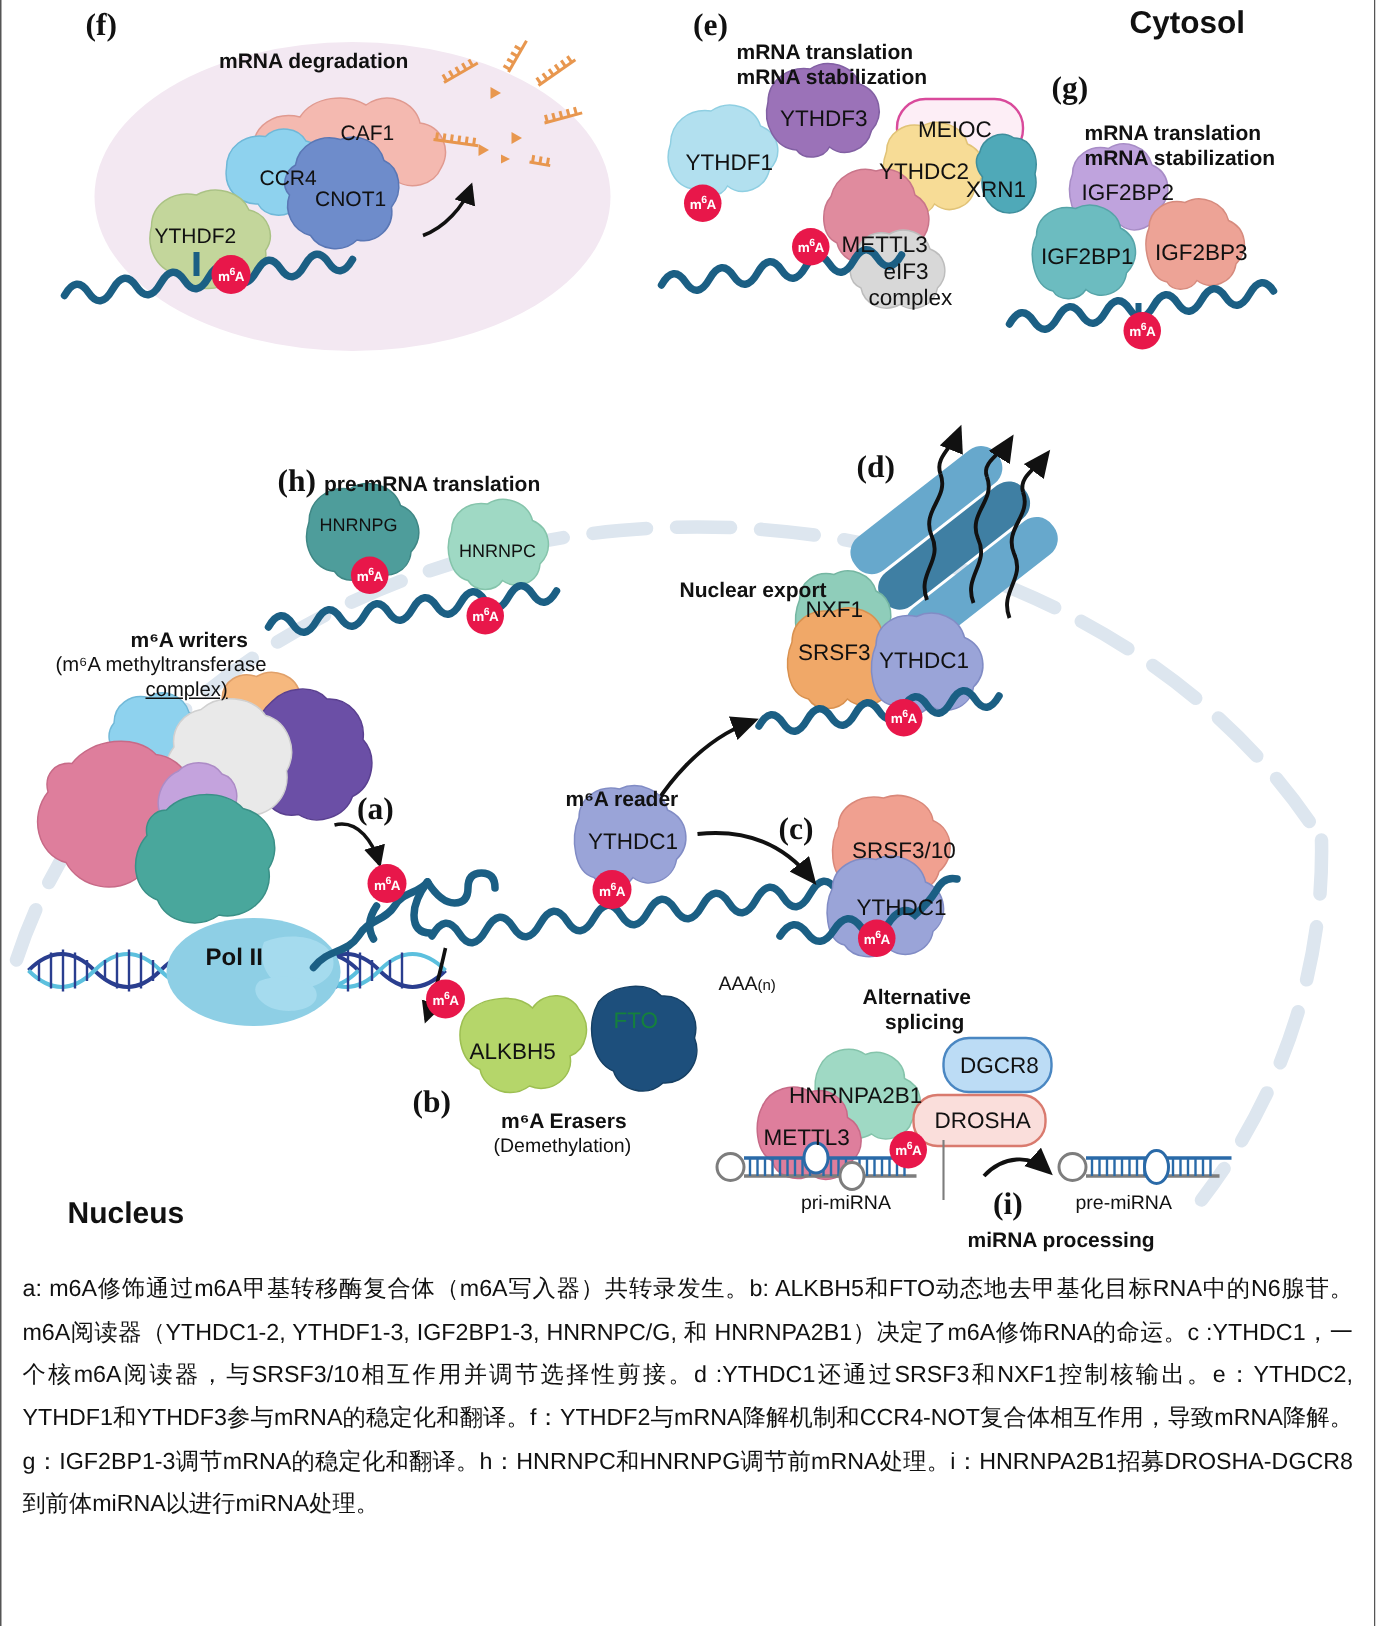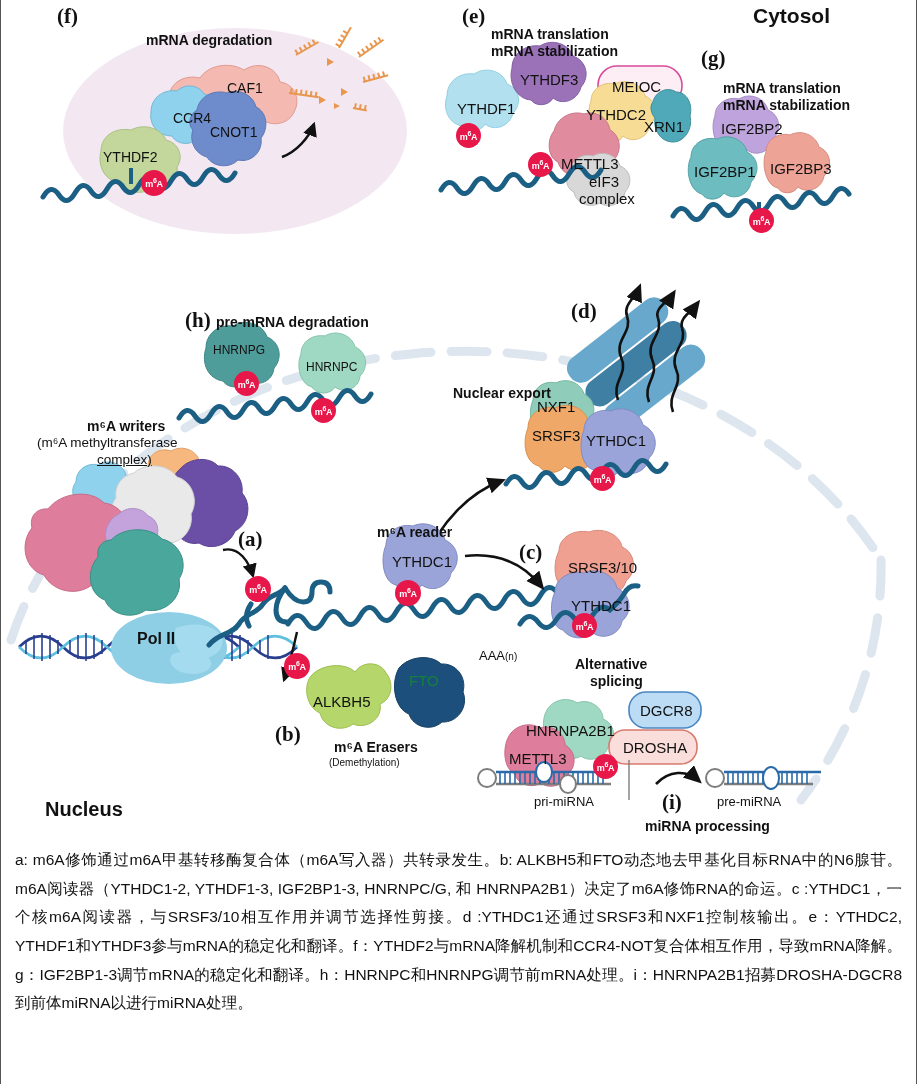--- a/index.html
+++ b/index.html
@@ -482,41 +482,41 @@
   <div class="prot-label" style="left:578px;top:190px;">complex</div>
 
   <div class="panel-letter" style="left:700px;top:46px;">(g)</div>
   <div class="lbl" style="left:722px;top:80px;font-size:14px;">mRNA translation</div>
   <div class="lbl" style="left:722px;top:97px;font-size:14px;">mRNA stabilization</div>
   <div class="prot-label" style="left:720px;top:120px;">IGF2BP2</div>
   <div class="prot-label" style="left:693px;top:163px;">IGF2BP1</div>
   <div class="prot-label" style="left:769px;top:160px;">IGF2BP3</div>
 
   <div class="panel-letter" style="left:184px;top:308px;">(h)</div>
-  <div class="lbl" style="left:215px;top:314px;font-size:14px;">pre-mRNA degradation</div>
+  <div class="lbl" style="left:215px;top:314px;font-size:14px;">pre-mRNA translation</div>
   <div class="prot-label" style="left:212px;top:343px;font-size:12px;">HNRNPG</div>
   <div class="prot-label" style="left:305px;top:360px;font-size:12px;">HNRNPC</div>
 
   <div class="panel-letter" style="left:570px;top:299px;">(d)</div>
   <div class="lbl" style="left:452px;top:385px;font-size:14px;text-align:right;">Nuclear export</div>
   <div class="prot-label" style="left:536px;top:398px;">NXF1</div>
   <div class="prot-label" style="left:531px;top:427px;">SRSF3</div>
   <div class="prot-label" style="left:585px;top:432px;">YTHDC1</div>
 
   <div class="lbl" style="left:86px;top:418px;font-size:14px;text-align:right;">m⁶A writers</div>
   <div class="lbl reg" style="left:36px;top:435px;font-size:13.5px;">(m⁶A methyltransferase</div>
   <div class="lbl reg" style="left:96px;top:452px;font-size:13.5px;text-decoration:underline;">complex)</div>
   <div class="panel-letter" style="left:237px;top:527px;">(a)</div>
   <div class="prot-label" style="left:136px;top:630px;font-size:16px;font-weight:bold;">Pol II</div>
 
   <div class="panel-letter" style="left:274px;top:722px;">(b)</div>
   <div class="prot-label" style="left:312px;top:693px;">ALKBH5</div>
   <div class="prot-label" style="left:408px;top:672px;color:#15803d;">FTO</div>
   <div class="lbl" style="left:333px;top:739px;font-size:14px;">m⁶A Erasers</div>
-  <div class="lbl reg" style="left:328px;top:757px;font-size:10px;text-align:right;">(Demethylation)</div>
+  <div class="lbl reg" style="left:328px;top:757px;font-size:13px;text-align:right;">(Demethylation)</div>
 
   <div class="lbl" style="left:376px;top:524px;font-size:14px;">m⁶A reader</div>
   <div class="prot-label" style="left:391px;top:553px;">YTHDC1</div>
   <div class="prot-label" style="left:478px;top:648px;font-size:13px;">
     <span>AAA</span><span style="font-size:10px;">(n)</span>
   </div>
 
   <div class="panel-letter" style="left:518px;top:540px;">(c)</div>
   <div class="prot-label" style="left:567px;top:559px;">SRSF3/10</div>
   <div class="prot-label" style="left:570px;top:597px;">YTHDC1</div>

